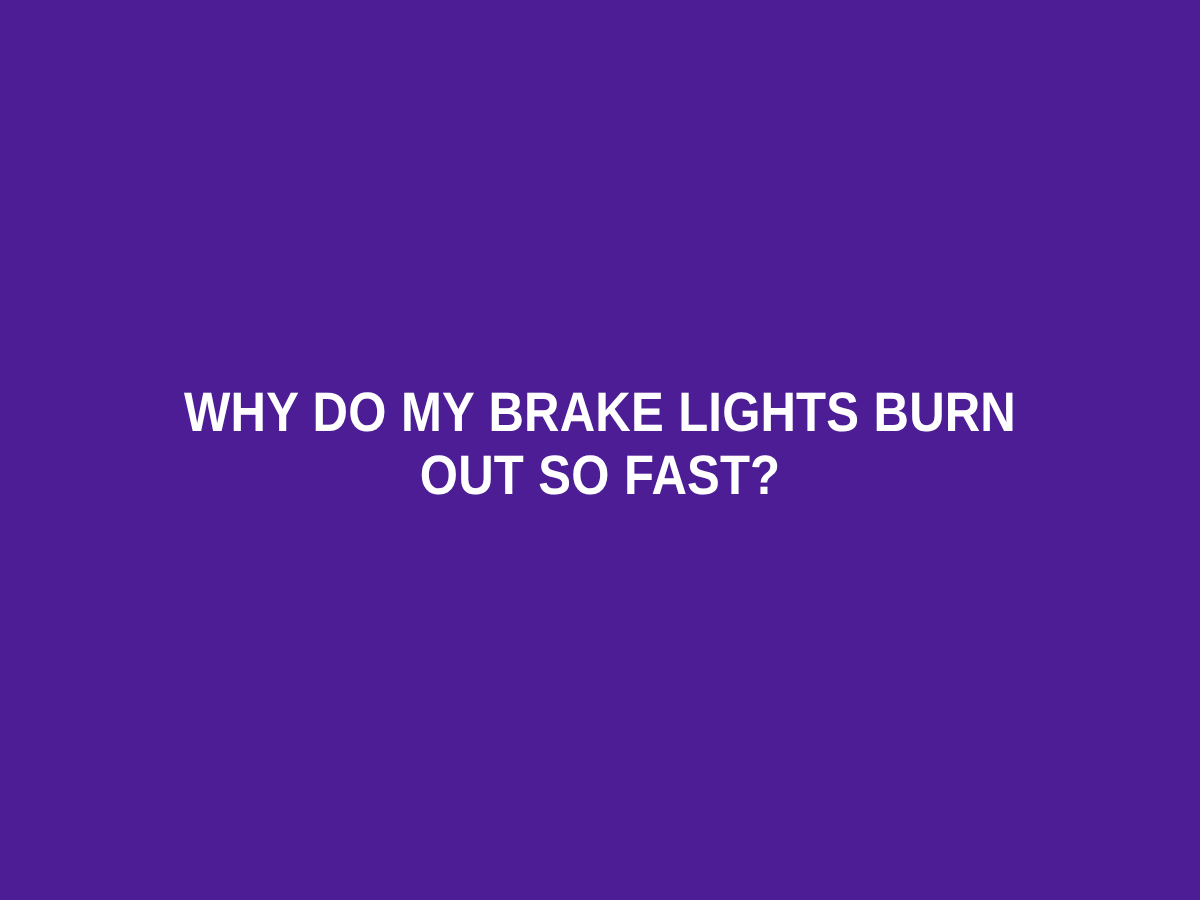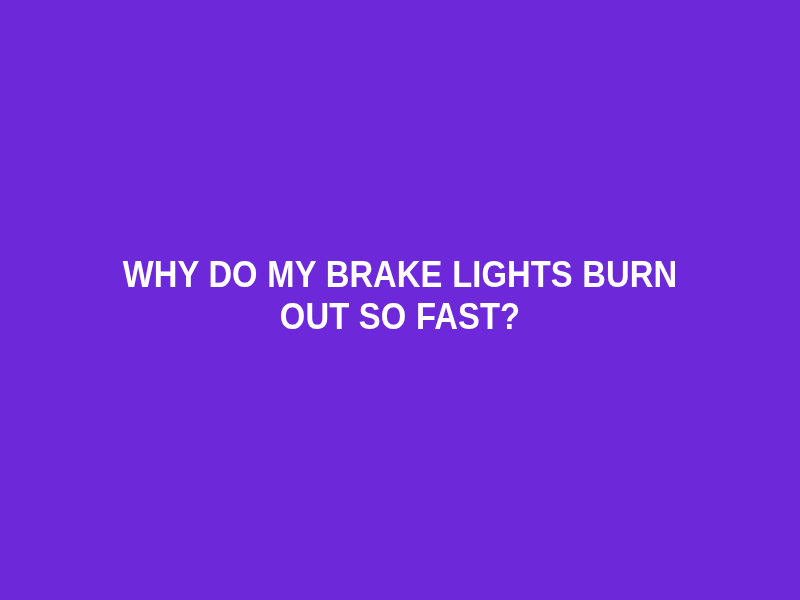--- a/index.html
+++ b/index.html
@@ -56,21 +56,21 @@
     
     transform: scaleX(0.885);
     transform-origin: center center;
     -webkit-font-smoothing: antialiased;
     word-spacing: 0.5px;
   }
 </style>
 </head>
 <body>
 
-<div id="hero-card" style="background: #6d28d9;">
+<div id="hero-card" style="background: #4c1d95;">
 
   <div id="headline-block">
 
     <h1 id="headline" style="color: rgb(255, 255, 255);">WHY DO MY BRAKE LIGHTS BURN OUT SO FAST?</h1>
 
   </div>
 
 </div>
 
 </body></html>

